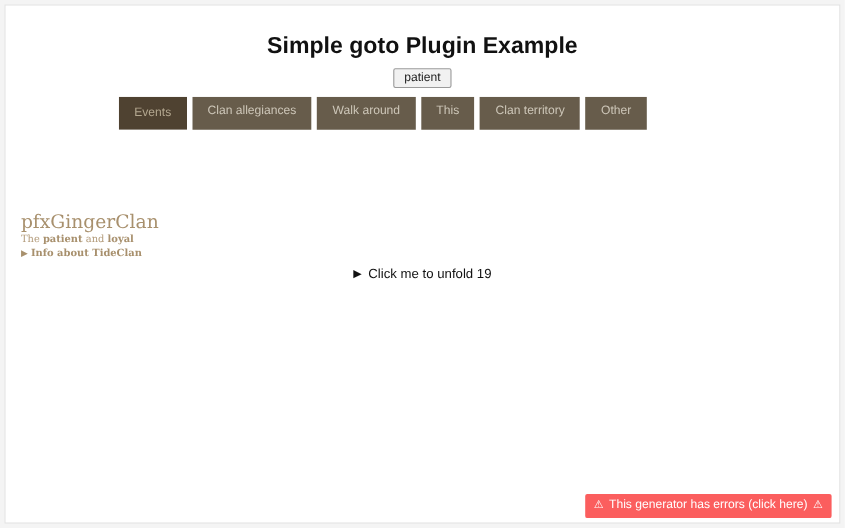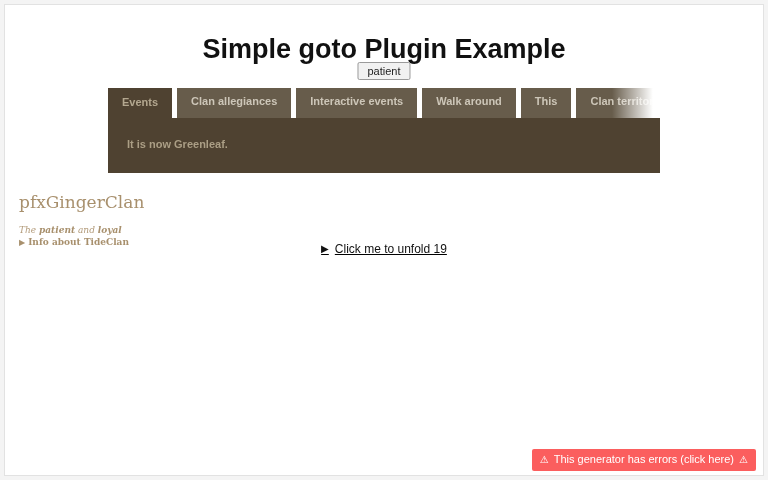--- a/index.html
+++ b/index.html
@@ -9,32 +9,32 @@
     font-family:"Liberation Sans",sans-serif;
   }
   .page-frame{
     position:absolute;left:4px;top:4px;right:4px;bottom:4px;
     background:#ffffff;border:1px solid #e2e2e2;
   }
   .content{position:absolute;inset:0;}
 
   .page-title{
     position:absolute;top:16px;left:0;right:0;
-    text-align:center;font-size:27px;font-weight:bold;color:#111;
+    text-align:center;font-size:21px;font-weight:bold;color:#111;
   }
 
   .trigger-btn{
     position:absolute;top:62px;left:50%;transform:translateX(-50%);
     font-family:"Liberation Sans",sans-serif;font-size:11px;color:#222;
     background:#f1f1f1;border:1px solid #9a9a9a;border-radius:2px;
     padding:2px 9px;line-height:12px;cursor:pointer;
   }
 
   .goto-widget{
-    position:absolute;left:108px;top:88px;width:552px;font-weight:bold;
+    position:absolute;left:108px;top:88px;width:552px;
   }
   .tab-row{
     position:relative;display:flex;gap:5px;height:30px;overflow:hidden;
     white-space:nowrap;
   }
   .tab{
     height:44px;line-height:27px;padding:0 14px;flex:0 0 auto;
     background:#675c4b;color:#cdc6b8;font-size:11px;cursor:pointer;
   }
   .tab.active{
@@ -50,31 +50,31 @@
   }
 
   .clan-card{
     position:absolute;left:19px;top:192px;
     font-family:"DejaVu Serif","Liberation Serif",serif;
   }
   .clan-title{
     font-size:17px;color:#a8906d;line-height:20px;font-weight:normal;margin:0;
   }
   .clan-tagline{
-    font-size:9px;color:#b29a79;line-height:11px;margin-top:13px;font-style:italic;
+    font-size:9px;color:#b29a79;line-height:11px;margin-top:1px;
   }
   .clan-tagline b{color:#a8906d;}
   .clan-details{
     font-size:9px;color:#a8906d;font-weight:bold;line-height:11px;margin-top:1px;
     cursor:pointer;
   }
   .clan-details .marker{font-size:8px;margin-right:3px;}
 
   .unfold-row{
-    position:absolute;top:242px;left:0;right:0;display:flex;justify-content:center;text-decoration:underline;
+    position:absolute;top:242px;left:0;right:0;display:flex;justify-content:center;
   }
   .unfold-summary{
     font-size:12px;color:#111;cursor:pointer;line-height:15px;
   }
   .unfold-summary .marker{font-size:10px;margin-right:6px;position:relative;top:-1px;}
 
   .error-banner{
     position:absolute;right:12px;bottom:9px;
     background:#fb5e5e;color:#ffffff;font-size:11px;line-height:13px;
     padding:4px 8px 5px 8px;border-radius:2px;cursor:pointer;
@@ -90,29 +90,25 @@
 <div class="content">
 
   <h1 class="page-title">Simple goto Plugin Example</h1>
 
   <button class="trigger-btn">patient</button>
 
   <div class="goto-widget">
     <div class="tab-row">
       <div class="tab active">Events</div>
       <div class="tab">Clan allegiances</div>
-      <div class="tab">Interactive events</div>
       <div class="tab">Walk around</div>
       <div class="tab">This</div>
       <div class="tab">Clan territory</div>
       <div class="tab">Other</div>
       <div class="tab-fade"></div>
-    </div>
-    <div class="tab-panel">
-      <span>It is now Greenleaf.</span>
     </div>
   </div>
 
   <div class="clan-card">
     <div class="clan-title">pfxGingerClan</div>
     <div class="clan-tagline"><span>The </span><b>patient</b><span> and </span><b>loyal</b></div>
     <div class="clan-details"><span class="marker">▶</span><span>Info about TideClan</span></div>
   </div>
 
   <div class="unfold-row">

